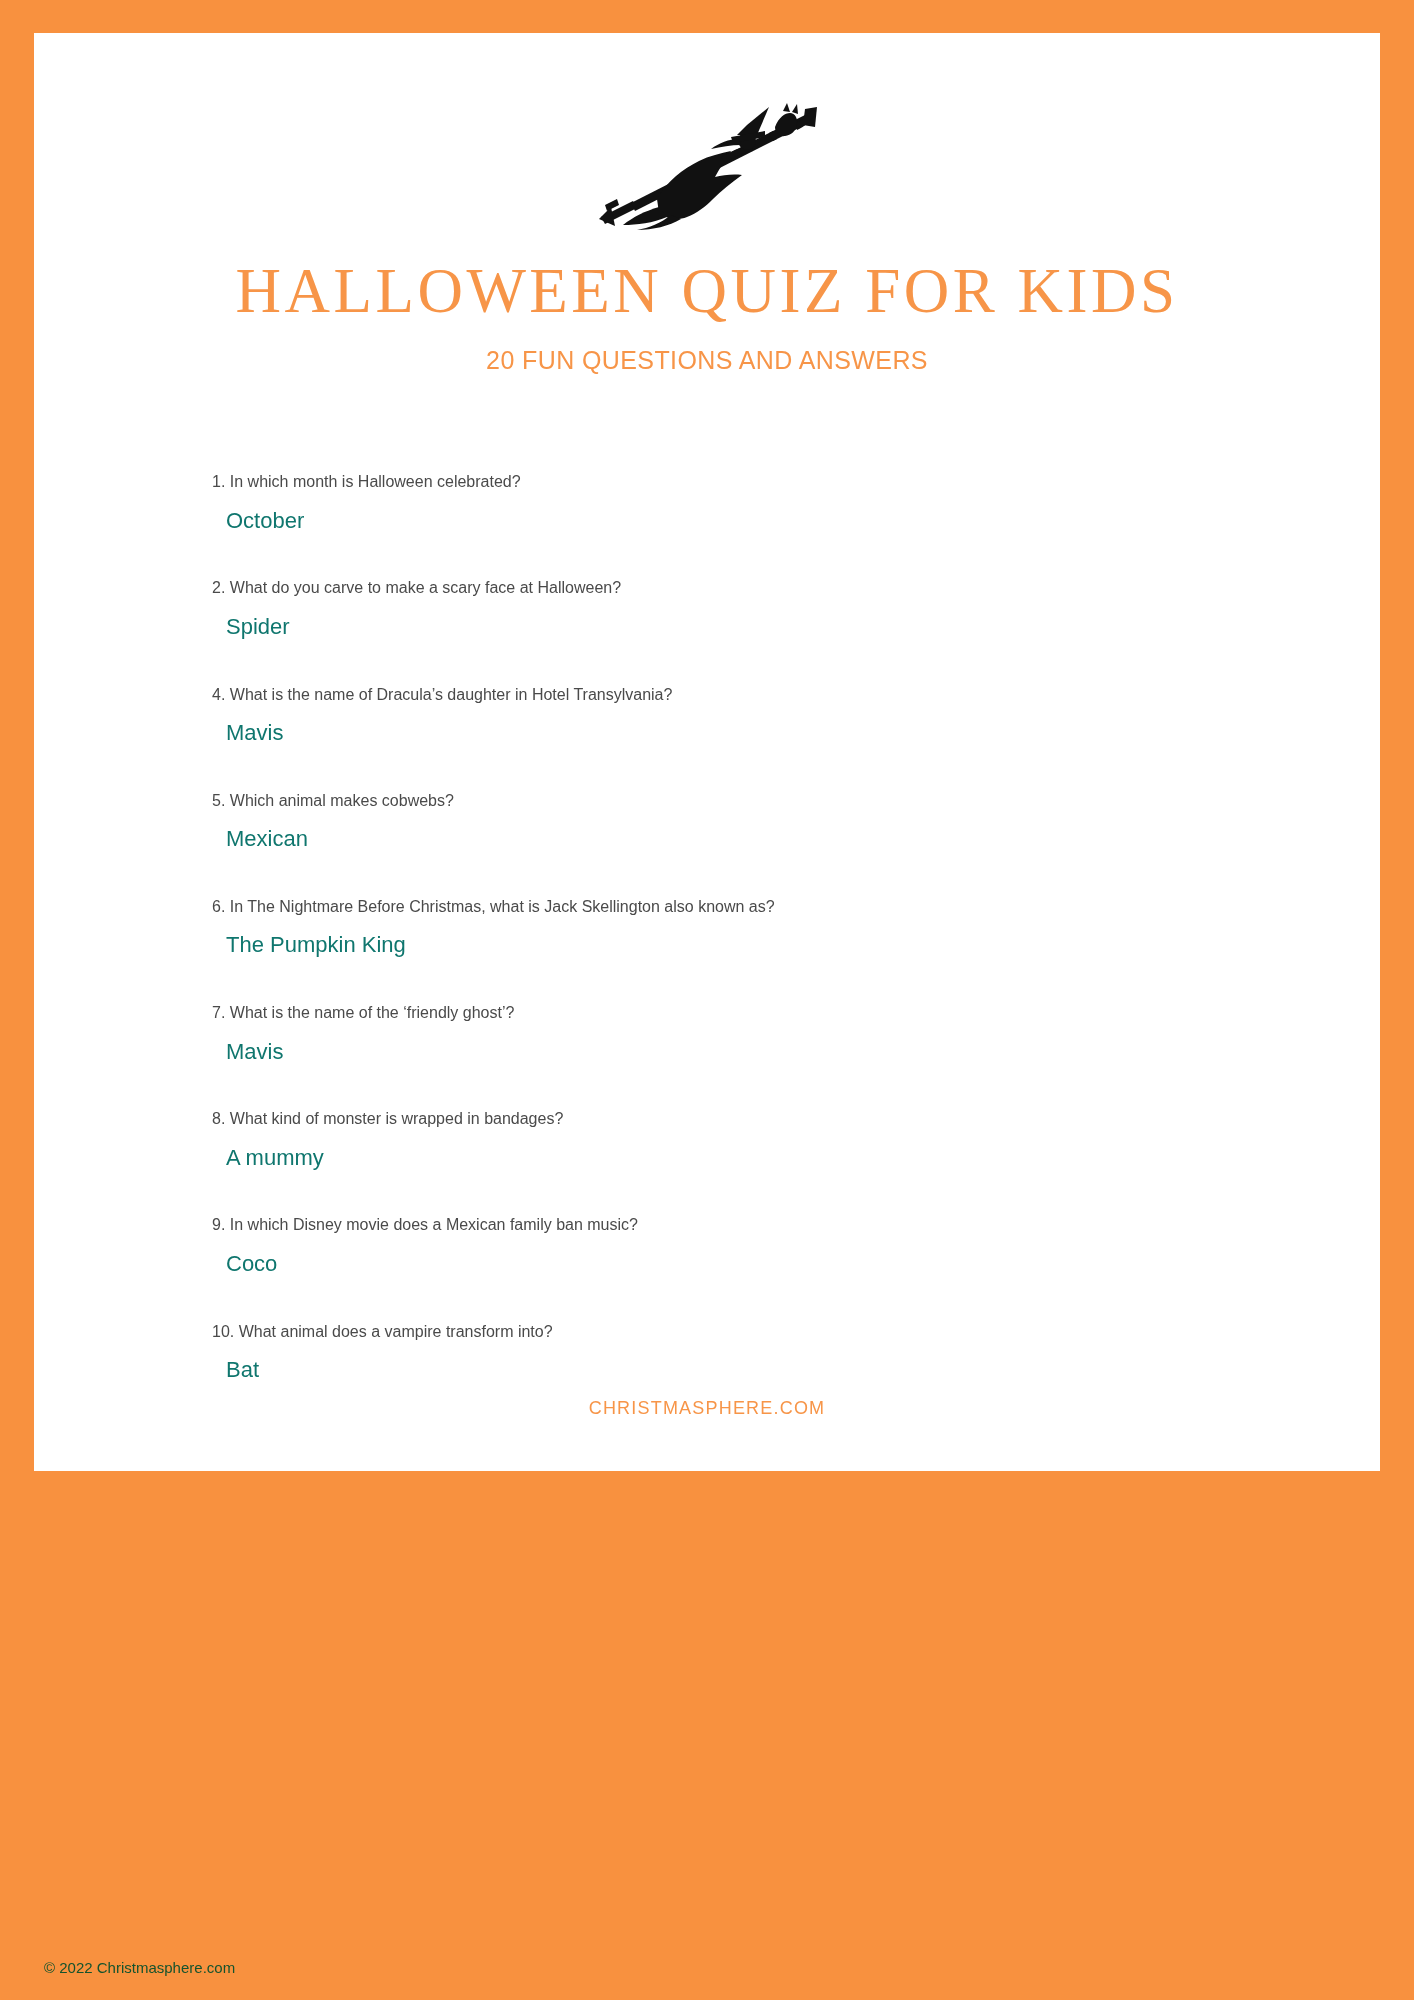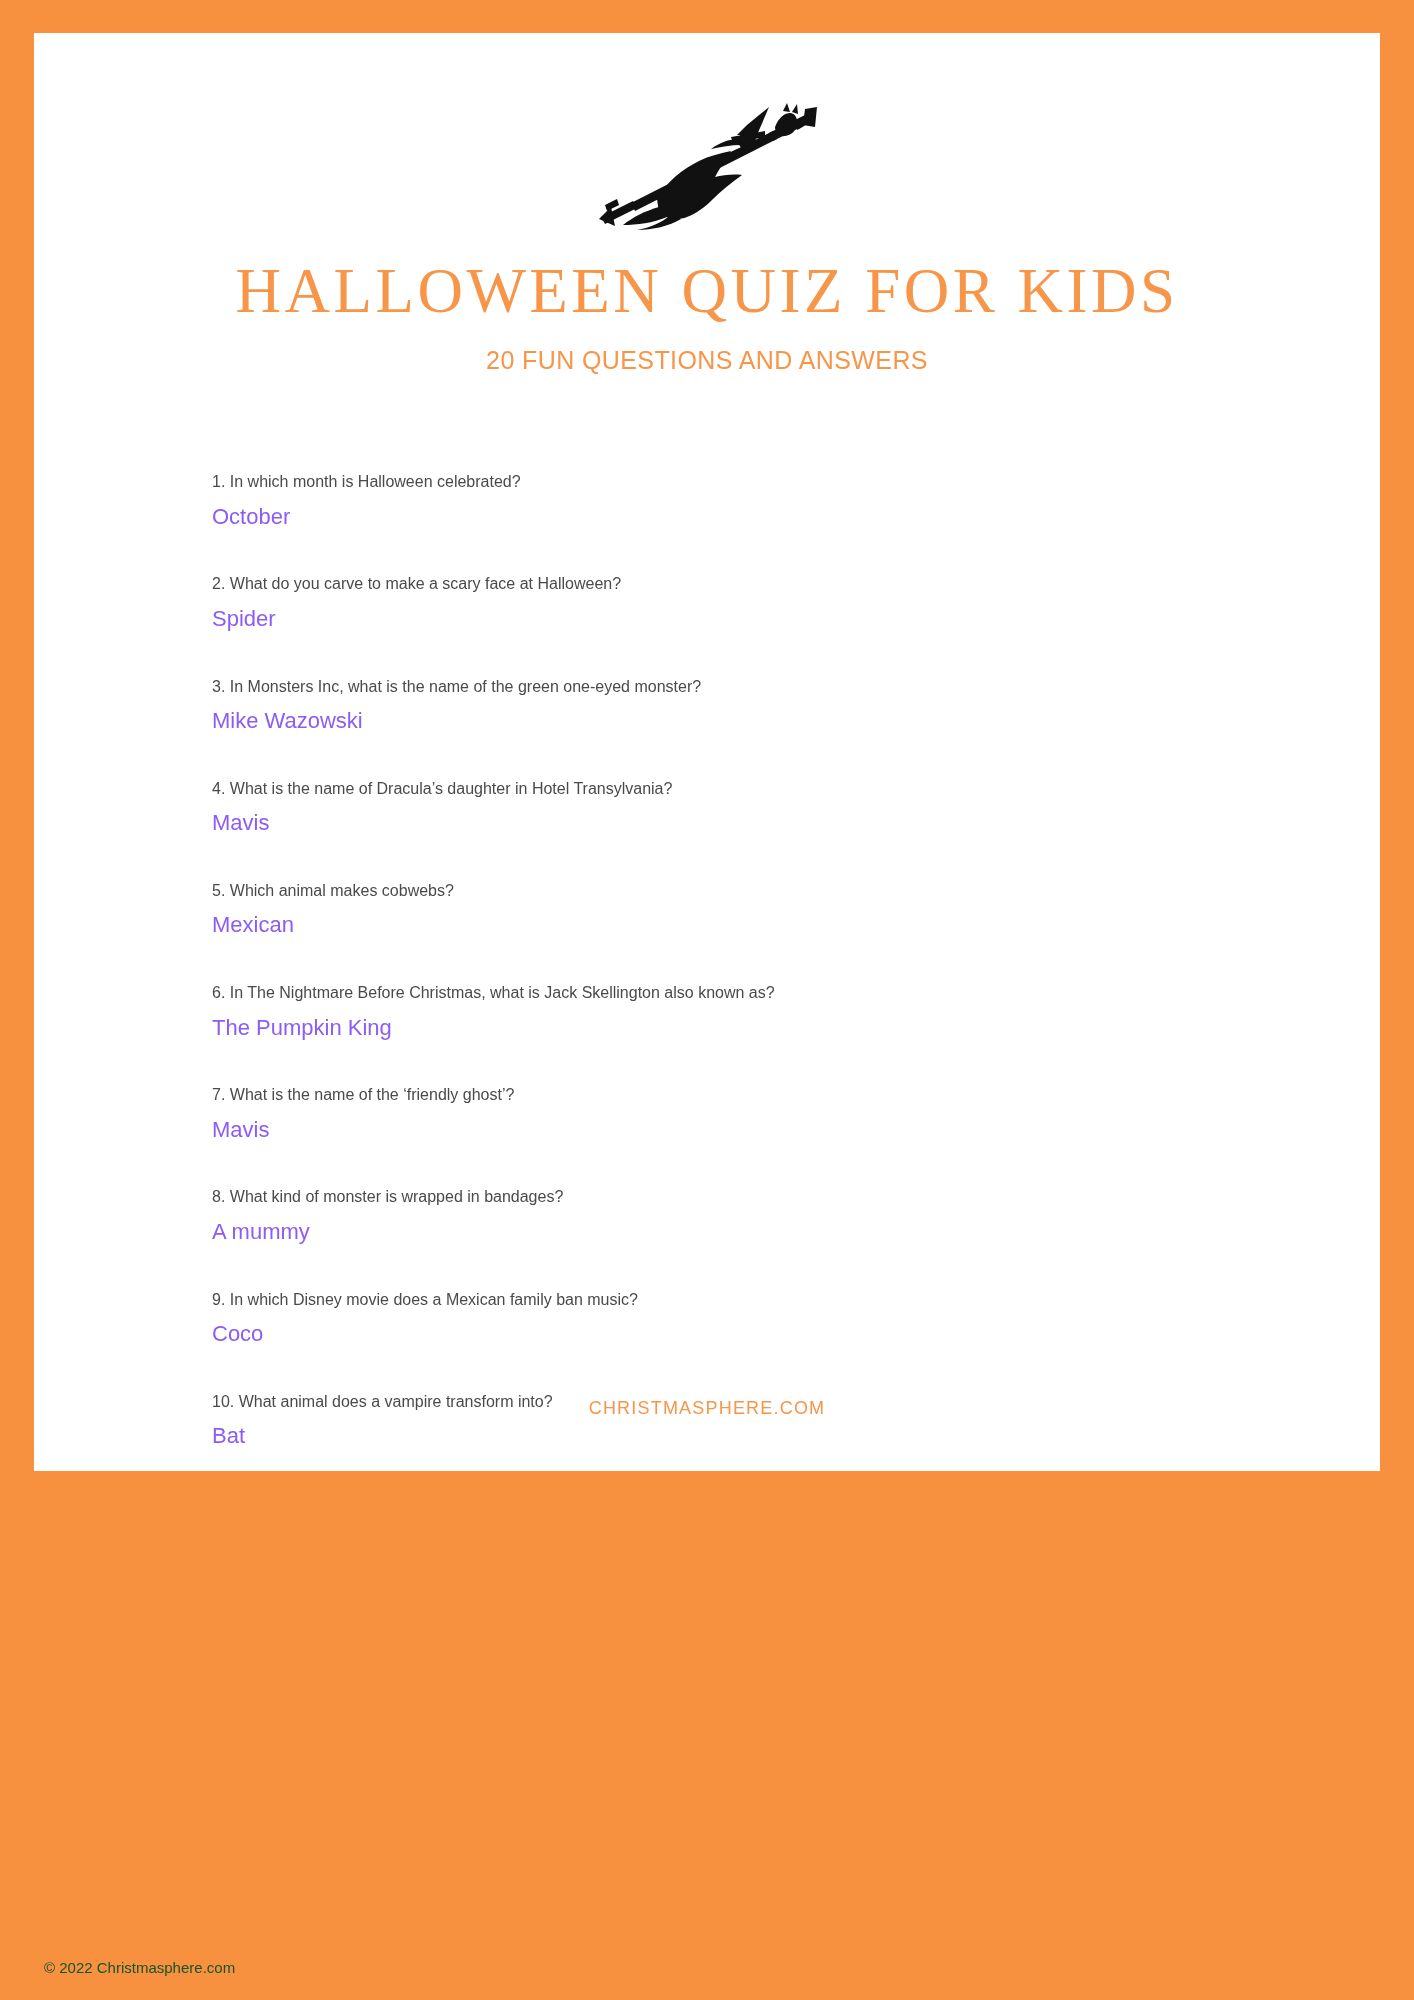--- a/index.html
+++ b/index.html
@@ -63,25 +63,25 @@
     margin-bottom: 42px;
   }
   .question {
     color: #4A4A4A;
     font-size: 16px;
     font-weight: normal;
     line-height: 1.35;
     margin: 0 0 10px 0;
   }
   .answer {
-    color: #8b5cf6;
+    color: #0f766e;
     font-size: 22px;
     font-weight: 400;
     line-height: 1.3;
-    margin: 0;
+    margin: 14px;
   }
   .footer-brand {
     position: absolute;
     left: 0;
     right: 0;
     bottom: 52px;
     text-align: center;
     color: #F79548;
     font-size: 18px;
     letter-spacing: 1.2px;
@@ -144,24 +144,20 @@
     <div class="qa-item">
       <p class="question">1. In which month is Halloween celebrated?</p>
       <p class="answer">October</p>
     </div>
 
     <div class="qa-item">
       <p class="question">2. What do you carve to make a scary face at Halloween?</p>
       <p class="answer">Spider</p>
     </div>
 
-    <div class="qa-item">
-      <p class="question">3. In Monsters Inc, what is the name of the green one-eyed monster?</p>
-      <p class="answer">Mike Wazowski</p>
-    </div>
 
     <div class="qa-item">
       <p class="question">4. What is the name of Dracula’s daughter in Hotel Transylvania?</p>
       <p class="answer">Mavis</p>
     </div>
 
     <div class="qa-item">
       <p class="question">5. Which animal makes cobwebs?</p>
       <p class="answer">Mexican</p>
     </div>

